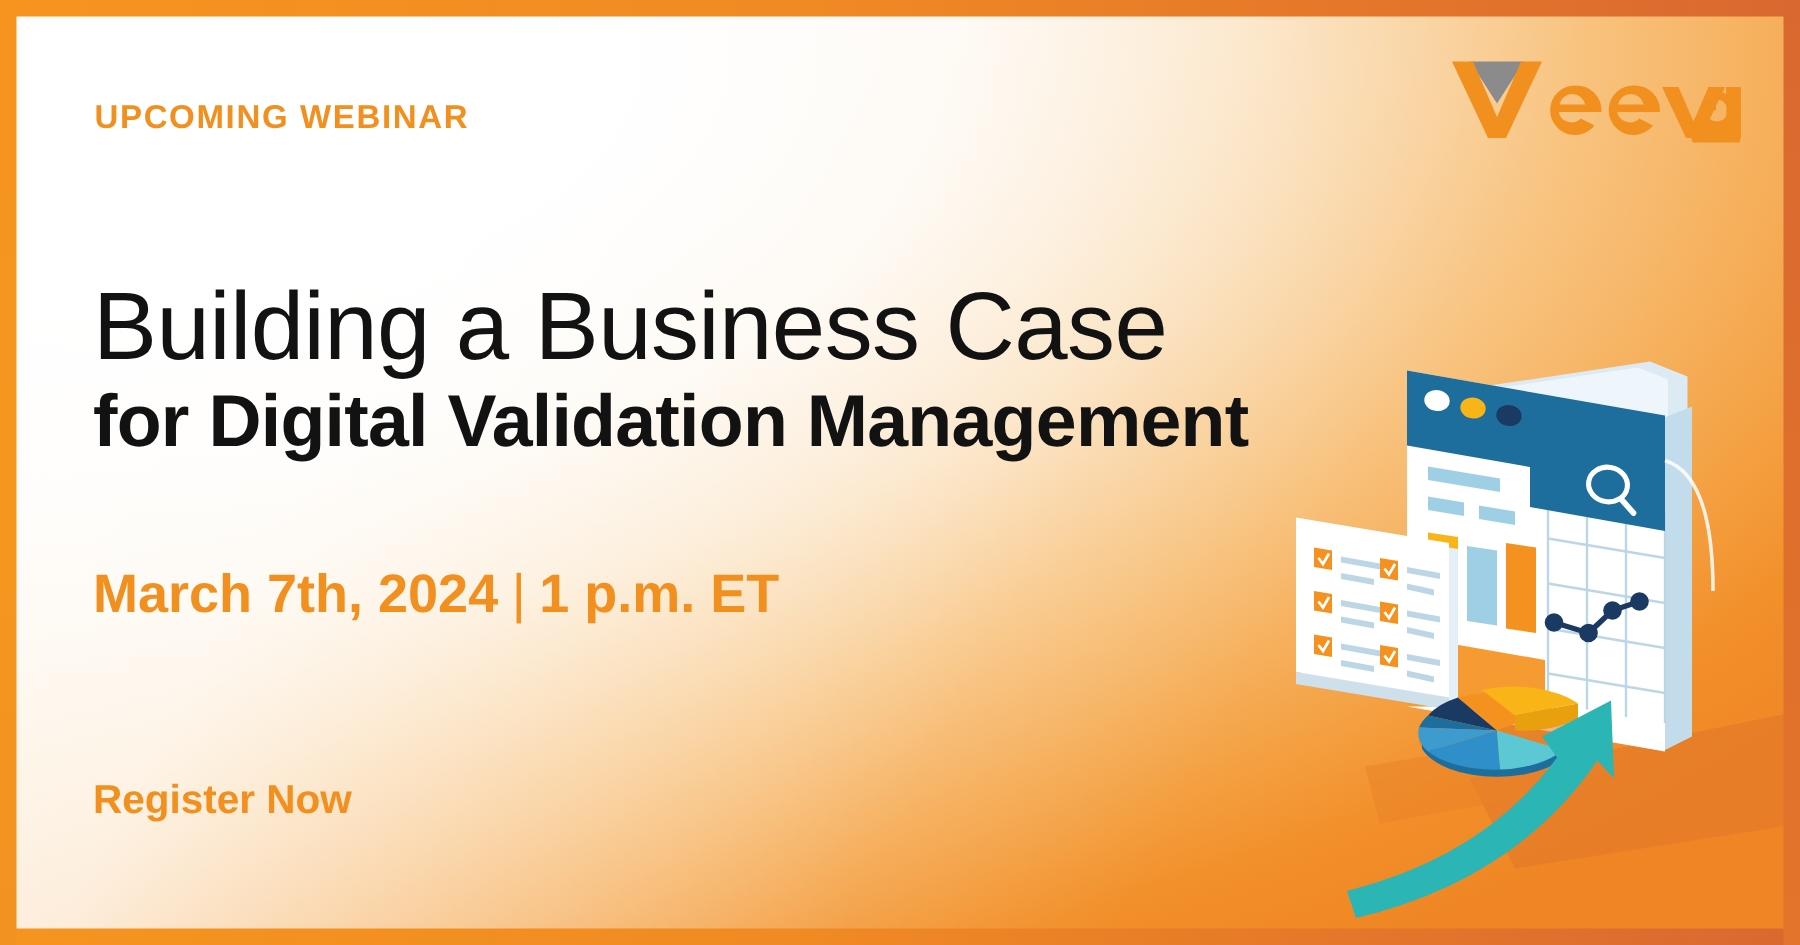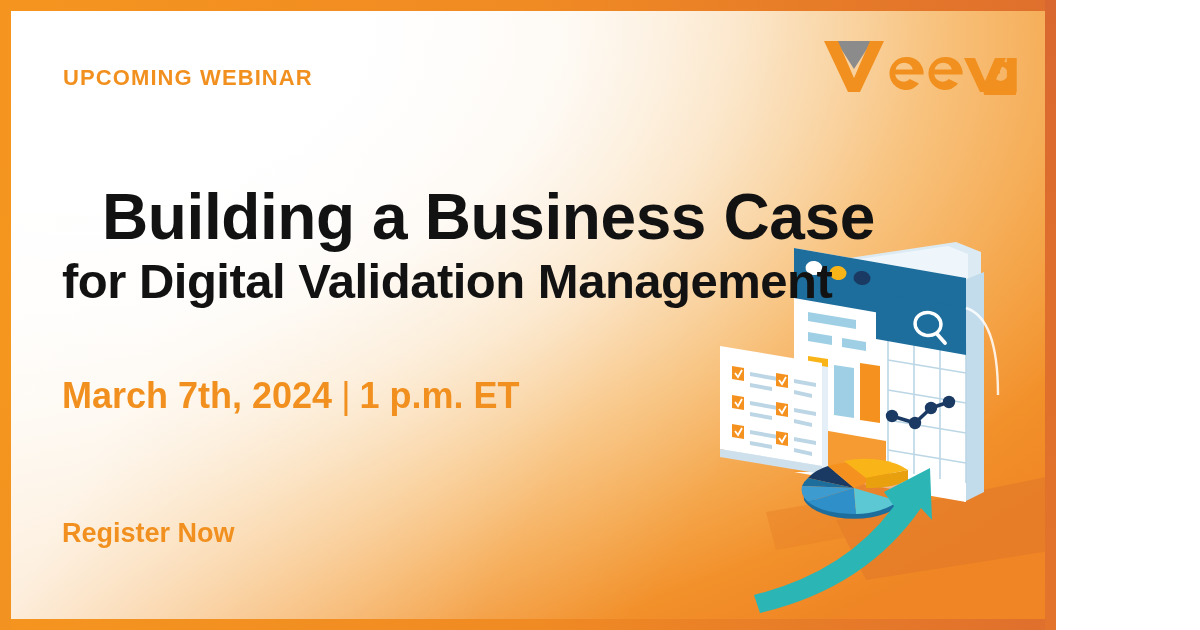--- a/index.html
+++ b/index.html
@@ -5,21 +5,21 @@
 <style>
   * { margin:0; padding:0; box-sizing:border-box; }
   html, body {
     width:1200px; height:630px;
     font-family:"Liberation Sans", sans-serif;
     overflow:hidden; background:#ffffff;
   }
 
   .banner {
     position:relative;
-    width:1056px; height:630px;
+    width:1200px; height:630px;
     overflow:hidden;
     background:#ffffff;
   }
 
   
   .bg-gradient {
     position:absolute; inset:0;
     background:
       radial-gradient(120% 115% at 8% 6%,
         #ffffff 0%,
@@ -69,22 +69,22 @@
     position:absolute; left:63px; top:65px;
     font-size:22px; font-weight:bold; letter-spacing:1.1px;
     color:#f1901f; z-index:20;
     white-space:nowrap;
   }
   .headline {
     position:absolute; left:62px; top:185px;
     z-index:20; line-height:1.0;
   }
   .headline-l1 {
-    font-size:64px; font-weight:700; color:#121212;
-    letter-spacing:-0.4px; white-space:nowrap; display:block;margin-left:40px;
+    font-size:64px; font-weight:400; color:#121212;
+    letter-spacing:-0.4px; white-space:nowrap; display:block;
   }
   .headline-l2 {
     font-size:49px; font-weight:bold; color:#121212;
     letter-spacing:-0.5px; white-space:nowrap; display:block;
     margin-top:8px;
   }
   .datetime {
     position:absolute; left:62px; top:375px;
     font-size:36px; font-weight:bold; color:#f1901f;
     z-index:20; white-space:nowrap;

